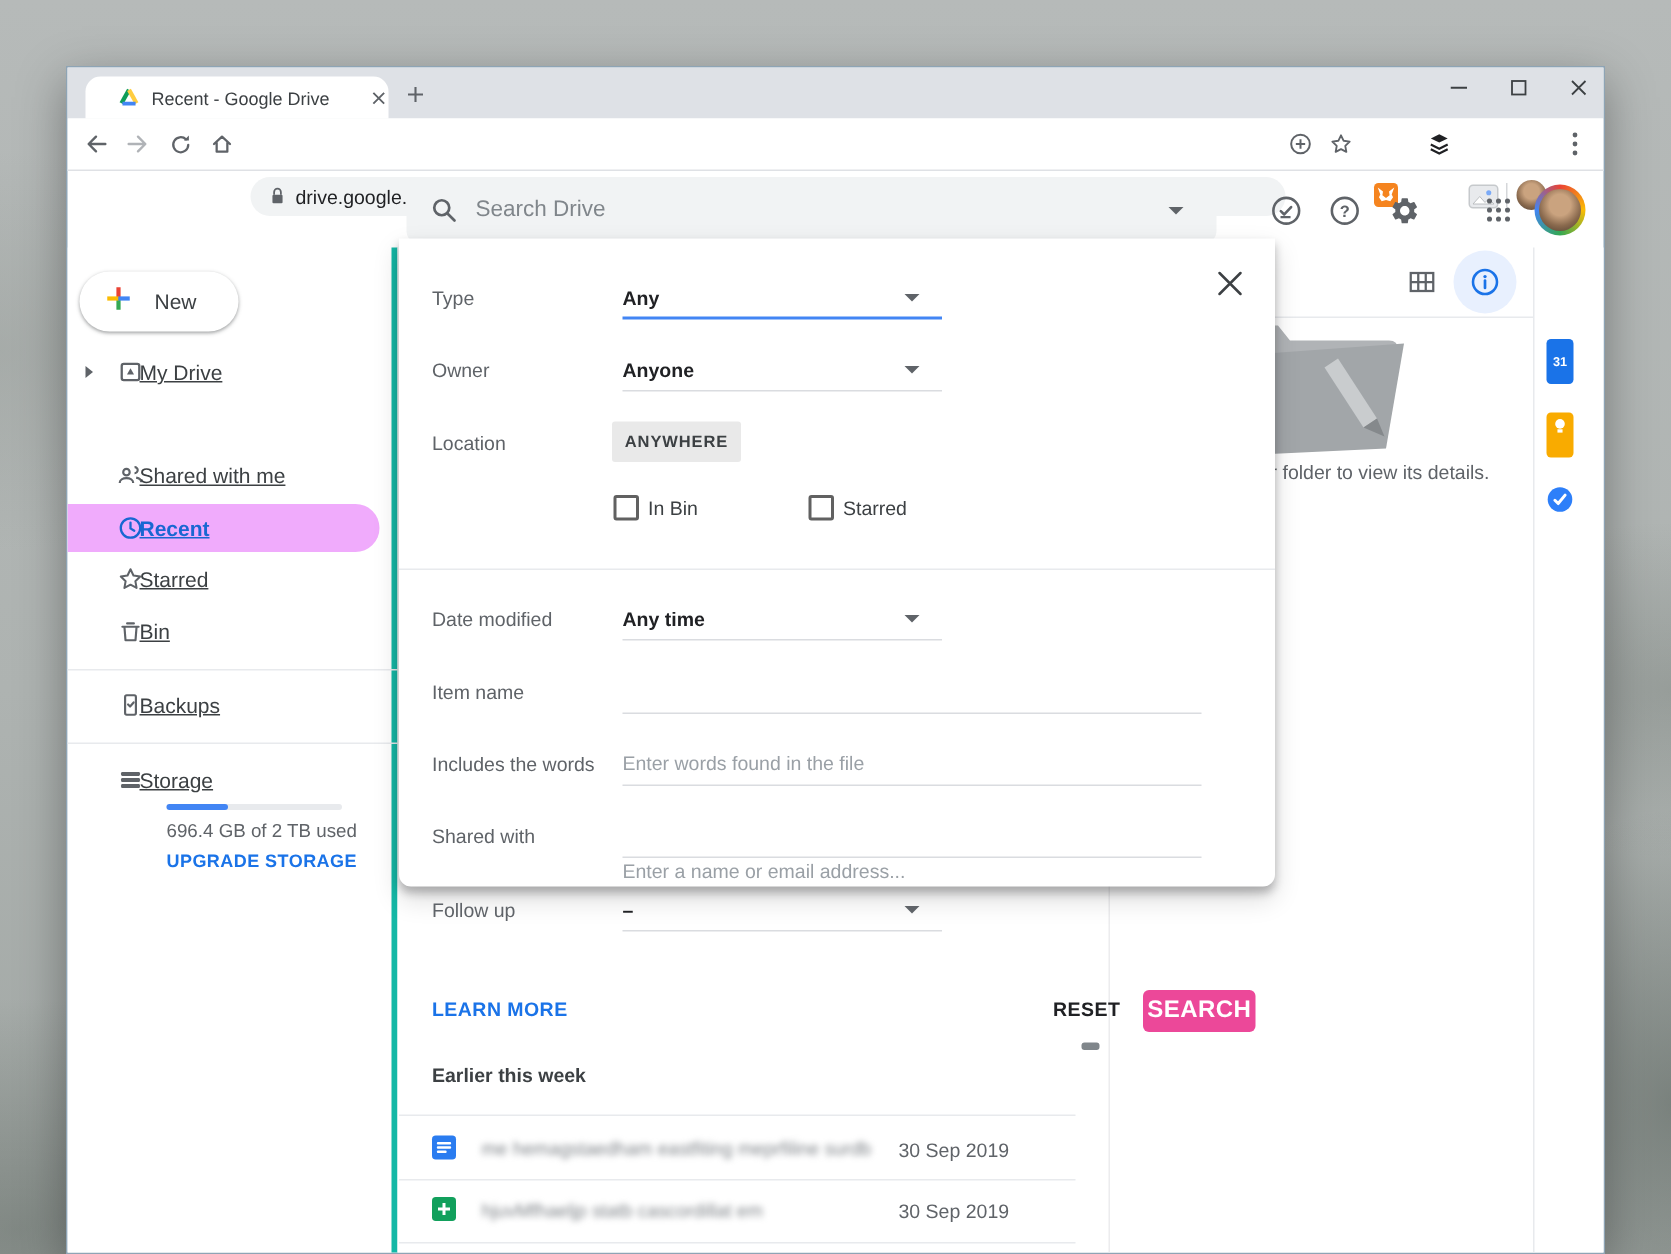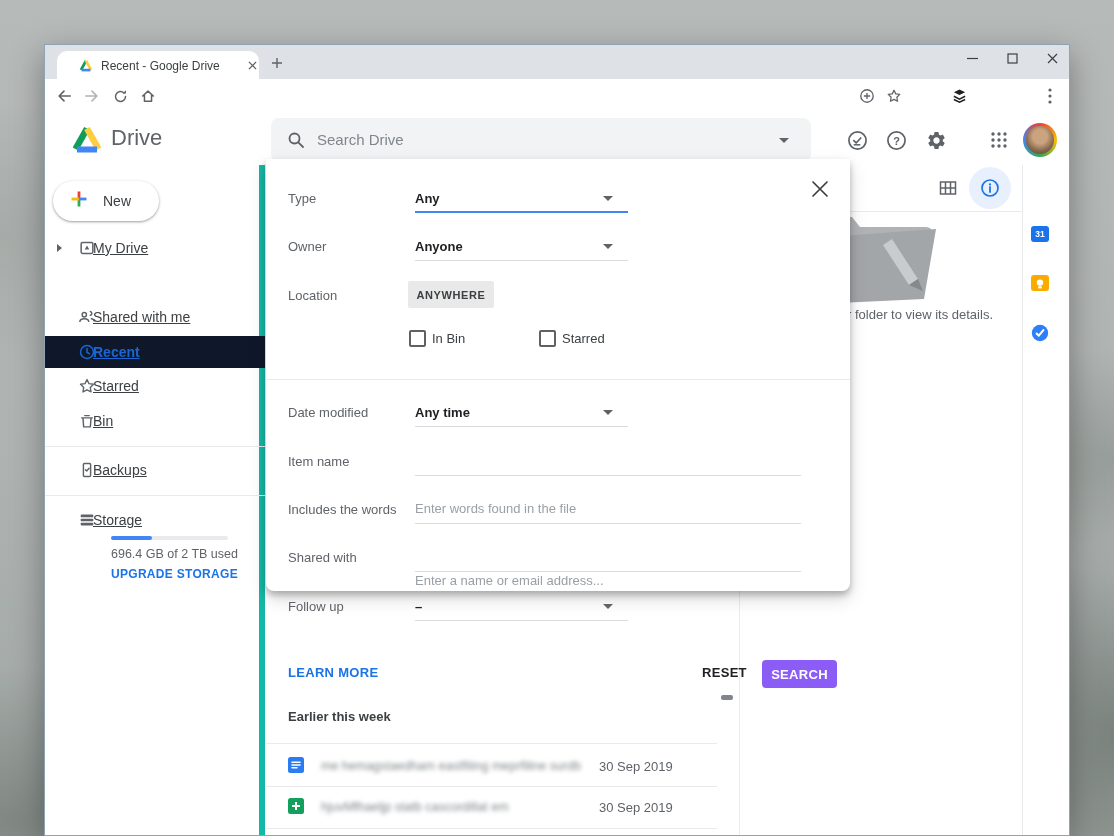--- a/index.html
+++ b/index.html
@@ -43,48 +43,48 @@
   .caret-down{width:0;height:0;border-left:5px solid transparent;border-right:5px solid transparent;
     border-top:5px solid #5f6368;}
   .hdr-ic{position:absolute;top:83px;width:24px;height:24px;display:flex;align-items:center;justify-content:center;}
   .avatar-ring{position:absolute;left:978px;top:78px;width:34px;height:34px;border-radius:50%;
     background:conic-gradient(#ea4335,#fbbc04,#34a853,#4285f4,#ea4335);
     display:flex;align-items:center;justify-content:center;}
   .avatar-ring .inner{width:28px;height:28px;border-radius:50%;
     background:radial-gradient(circle at 50% 38%,#caa37f 0 32%,#8a6a4e 62%,#4a3a2e);}
   
   .sidebar{position:absolute;left:0;top:120px;width:220px;height:672px;background:#fff;
-    border-right:6px solid #14b8a6;box-sizing:border-box;}
+    border-right:4px solid #14b8a6;box-sizing:border-box;}
   .new-btn{position:absolute;left:8px;top:16px;width:106px;height:40px;background:#fff;
     border-radius:20px;box-shadow:0 1px 3px rgba(60,64,67,.35),0 1px 2px rgba(60,64,67,.2);
     display:flex;align-items:center;}
   .new-label{margin-left:14px;font-size:14px;color:#3c4043;}
   .side-item{position:absolute;left:0;width:208px;height:32px;display:flex;align-items:center;}
   .side-item .lbl{font-size:14px;color:#3c4043;position:absolute;left:48px;text-decoration:underline;}
-  .side-item.active{background:#0f172a;border-radius:0 16px 16px 0;padding-left:41px;}
+  .side-item.active{background:#f0abfc;border-radius:0 16px 16px 0;}
   .side-item.active .lbl{color:#1967d2;font-weight:bold;}
   .tri-right{position:absolute;left:12px;width:0;height:0;border-top:4px solid transparent;
     border-bottom:4px solid transparent;border-left:5px solid #5f6368;}
   .side-ic{position:absolute;left:33px;width:18px;height:18px;}
   .side-div{position:absolute;left:0;width:220px;height:1px;background:#e8eaed;}
   .storage-bar{position:absolute;left:66px;top:371px;width:117px;height:4px;background:#e8eaed;border-radius:2px;}
   .storage-fill{width:35%;height:4px;background:#4285f4;border-radius:2px;}
   .storage-used{position:absolute;left:66px;top:382px;font-size:12.5px;color:#5f6368;}
   .storage-upgrade{position:absolute;left:66px;top:402px;font-size:12px;letter-spacing:.3px;
     color:#1a73e8;font-weight:bold;}
   
   .main{position:absolute;left:220px;top:120px;width:806px;height:672px;background:#fff;}
   .vdiv-list{position:absolute;left:474px;top:48px;width:1px;height:624px;background:#ececee;}
   .vdiv-apps{position:absolute;left:757px;top:0;width:1px;height:672px;background:#e8eaed;}
   .hdiv-tools{position:absolute;left:474px;top:46px;width:283px;height:1px;background:#e8eaed;}
   .info-circle{position:absolute;left:704px;top:2px;width:42px;height:42px;border-radius:50%;
     background:#e8f0fe;display:flex;align-items:center;justify-content:center;}
   .details-hint{position:absolute;left:480px;top:142px;width:272px;text-align:center;
     font-size:13px;color:#5f6368;white-space:nowrap;}
-  .apps-bar-ic{position:absolute;left:766px;width:18px;height:16px;}
+  .apps-bar-ic{position:absolute;left:766px;width:18px;height:30px;}
   .section-label{position:absolute;left:23px;top:544px;font-size:13px;color:#3c4043;font-weight:bold;}
   .list-div{position:absolute;left:1px;width:451px;height:1px;background:#e8eaed;}
   .file-ic{position:absolute;left:23px;width:16px;height:16px;border-radius:2.5px;}
   .file-name{position:absolute;left:56px;font-size:12.5px;color:#80858a;filter:blur(2.2px);
     white-space:nowrap;max-width:260px;overflow:hidden;}
   .file-date{position:absolute;left:334px;font-size:13px;color:#5f6368;}
   .scroll-dash{position:absolute;left:456px;top:530px;width:12px;height:5px;background:#80868b;border-radius:2px;}
   
   .panel{position:absolute;left:221px;top:114px;width:584px;height:432px;background:#fff;
     border-radius:0 0 8px 8px;box-shadow:0 4px 6px rgba(32,33,36,.28),0 8px 18px rgba(0,0,0,.15);
@@ -102,22 +102,22 @@
   .chip{position:absolute;left:142px;top:122px;width:86px;height:27px;background:#e9e9e9;
     border-radius:2px;display:flex;align-items:center;justify-content:center;
     font-size:11px;font-weight:bold;letter-spacing:.6px;color:#3c4043;}
   .checkbox{position:absolute;width:13px;height:13px;border:2px solid #616161;border-radius:2px;}
   .cb-label{position:absolute;font-size:13px;color:#3c4043;}
   .p-div{position:absolute;left:0;top:220px;width:584px;height:1px;background:#e8eaed;}
   .learn-more{position:absolute;left:22px;top:506px;font-size:13px;font-weight:bold;
     letter-spacing:.3px;color:#1a73e8;}
   .reset-btn{position:absolute;left:436px;top:506px;font-size:13px;font-weight:bold;
     letter-spacing:.3px;color:#202124;}
-  .search-btn{position:absolute;left:496px;top:501px;width:75px;height:28px;background:#8b5cf6;
-    border-radius:4px;color:#fff;font-size:13px;font-weight:bold;letter-spacing:.3px;
+  .search-btn{position:absolute;left:496px;top:501px;width:75px;height:28px;background:#ec4899;
+    border-radius:4px;color:#fff;font-size:16px;font-weight:bold;letter-spacing:.3px;
     display:flex;align-items:center;justify-content:center;}
   .x-close{position:absolute;left:545px;top:21px;width:18px;height:18px;}
 </style>
 </head>
 <body>
 
 <div class="window">
 
   <div class="tabstrip">
     <div class="tab">
@@ -221,30 +221,20 @@
     <span class="avatar-sm"></span>
     <span class="glyph-btn" style="left:996px;top:6px;width:18px;height:22px">
       <svg width="4" height="16" viewBox="0 0 4 16">
           <circle cx="2" cy="2" r="1.6" fill="#5f6368"></circle>
           <circle cx="2" cy="8" r="1.6" fill="#5f6368"></circle>
           <circle cx="2" cy="14" r="1.6" fill="#5f6368"></circle>
         </svg>
     </span>
   </div>
 
-  <div class="drive-header">
-    <span class="abs" style="left:26px;top:12px">
-      <svg width="32" height="28" viewBox="0 0 64 56">
-        <path d="M32 7 L9 48" stroke="#0f9d58" stroke-width="13" fill="none"></path>
-        <path d="M32 7 L55 48" stroke="#ffcd40" stroke-width="13" fill="none"></path>
-        <path d="M12 49 L52 49" stroke="#4285f4" stroke-width="12" fill="none"></path>
-      </svg>
-    </span>
-    <span class="logo-text">Drive</span>
-  </div>
   <div class="searchbar">
     <span class="abs" style="left:16px;top:13px">
       <svg width="18" height="18" viewBox="0 0 18 18">
           <circle cx="7.5" cy="7.5" r="5" fill="none" stroke="#5f6368" stroke-width="1.8"></circle>
           <path d="M11.3 11.3L16 16" stroke="#5f6368" stroke-width="1.8" stroke-linecap="round"></path>
         </svg>
     </span>
     <span class="search-ph">Search Drive</span>
     <span class="caret-down abs" style="left:508px;top:20px"></span>
   </div>

